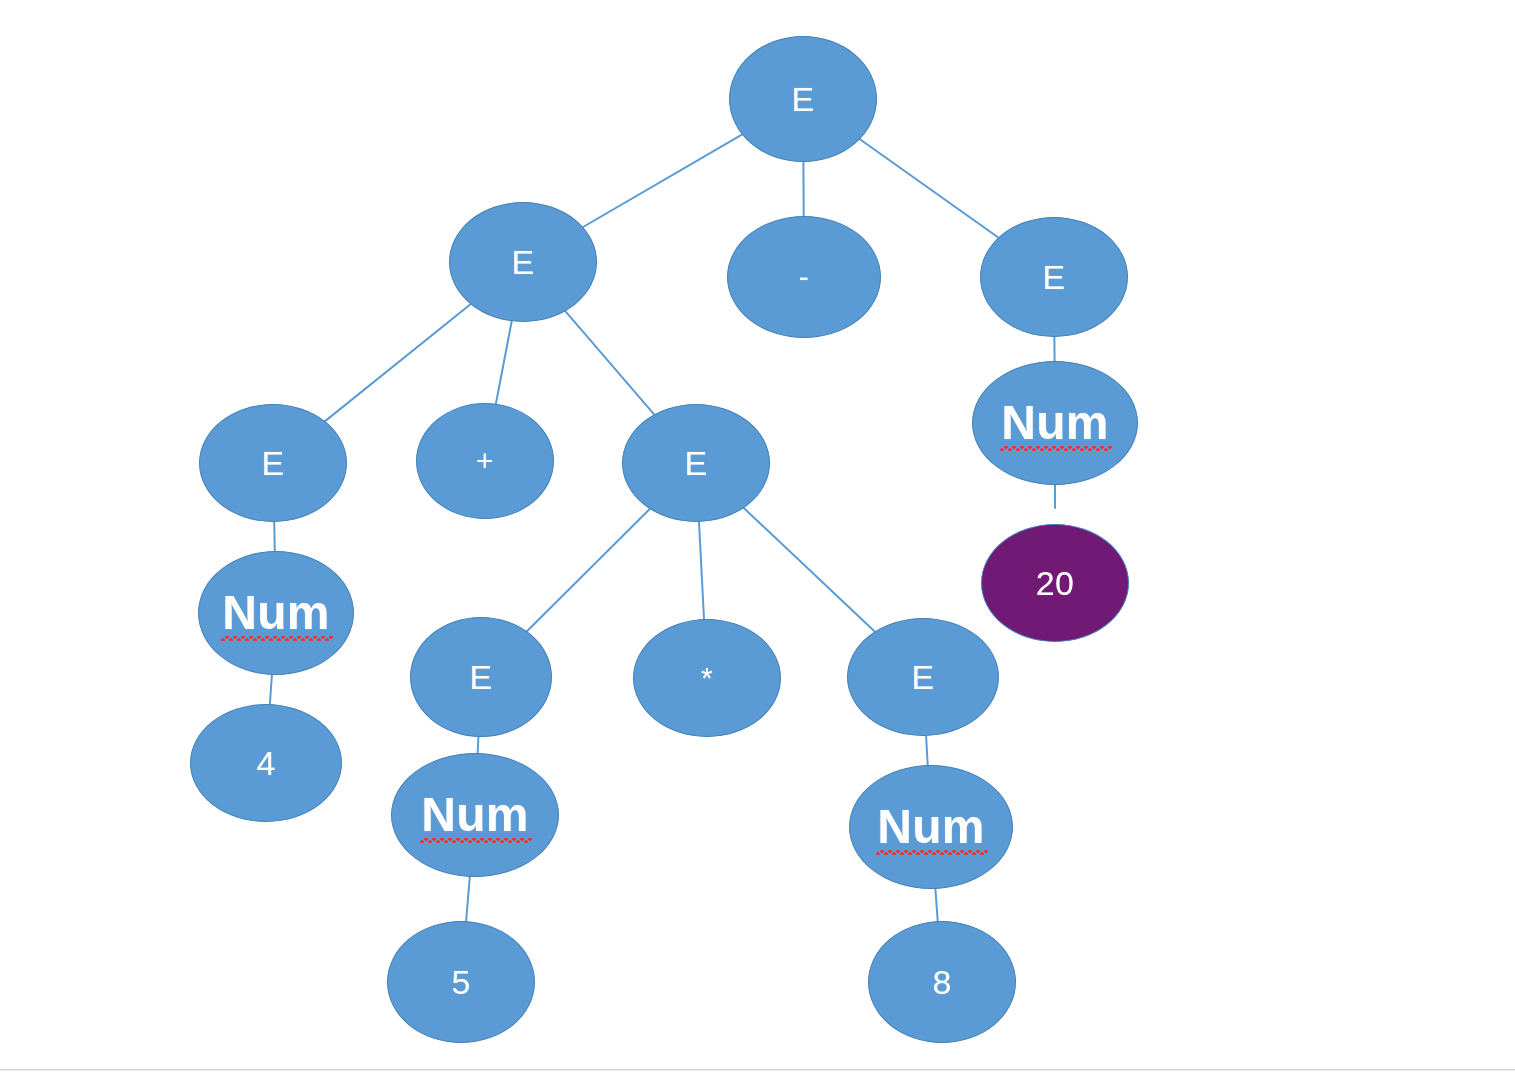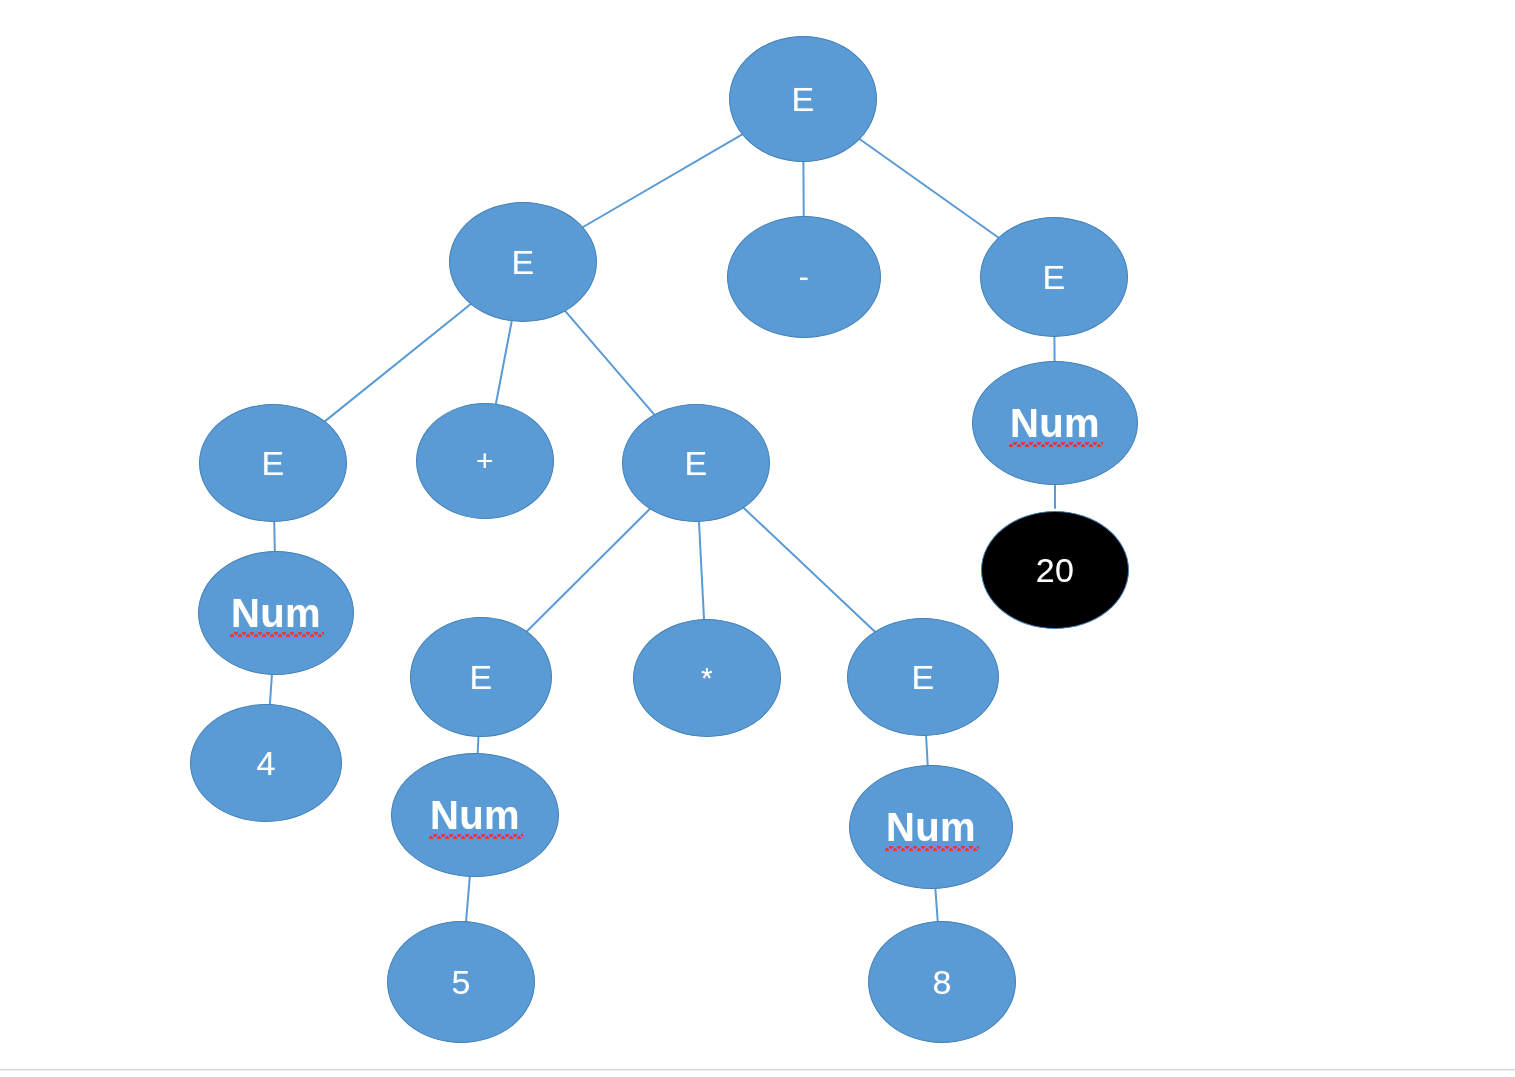--- a/index.html
+++ b/index.html
@@ -51,21 +51,21 @@
     letter-spacing: 0.3px;
     white-space: nowrap;
     position: relative;
     display: inline-block;
     text-shadow: 0 0 1px rgba(255,255,255,0.35);
   }
   .node-label.sym {
     font-size: 30px;
   }
   .node-label.num-word {
-    font-size: 40px;
+    font-size: 48px;
     font-weight: 600;
   }
   
   .node-label.misspelled::after {
     content: "";
     position: absolute;
     left: -1px;
     right: -3px;
     bottom: -4px;
     height: 5px;
@@ -139,21 +139,21 @@
       </div>
       <div class="node" style="left: 410px; top: 617px; width: 142px; height: 120px; background: rgb(91, 155, 213); border-color: rgb(66, 129, 182);">
         <span class="node-label" style="color: rgb(255, 255, 255);">E</span>
       </div>
       <div class="node" style="left: 633px; top: 619px; width: 148px; height: 118px; background: rgb(91, 155, 213); border-color: rgb(66, 129, 182);">
         <span class="node-label sym" style="color: rgb(255, 255, 255);">*</span>
       </div>
       <div class="node" style="left: 847px; top: 618px; width: 152px; height: 118px; background: rgb(91, 155, 213); border-color: rgb(66, 129, 182);">
         <span class="node-label" style="color: rgb(255, 255, 255);">E</span>
       </div>
-      <div class="node" style="left: 981px; top: 511px; width: 148px; height: 118px; background: #000000; border-color: rgb(66, 129, 182);">
+      <div class="node" style="left: 981px; top: 524px; width: 148px; height: 118px; background: #701a75; border-color: rgb(66, 129, 182);">
         <span class="node-label" style="color: rgb(255, 255, 255);">20</span>
       </div>
       <div class="node" style="left: 190px; top: 704px; width: 152px; height: 118px; background: rgb(91, 155, 213); border-color: rgb(66, 129, 182);">
         <span class="node-label" style="color: rgb(255, 255, 255);">4</span>
       </div>
       <div class="node" style="left: 391px; top: 753px; width: 168px; height: 124px; background: rgb(91, 155, 213); border-color: rgb(66, 129, 182);">
         <span class="node-label num-word misspelled" style="color: rgb(255, 255, 255);">Num</span>
       </div>
       <div class="node" style="left: 849px; top: 765px; width: 164px; height: 124px; background: rgb(91, 155, 213); border-color: rgb(66, 129, 182);">
         <span class="node-label num-word misspelled" style="color: rgb(255, 255, 255);">Num</span>

